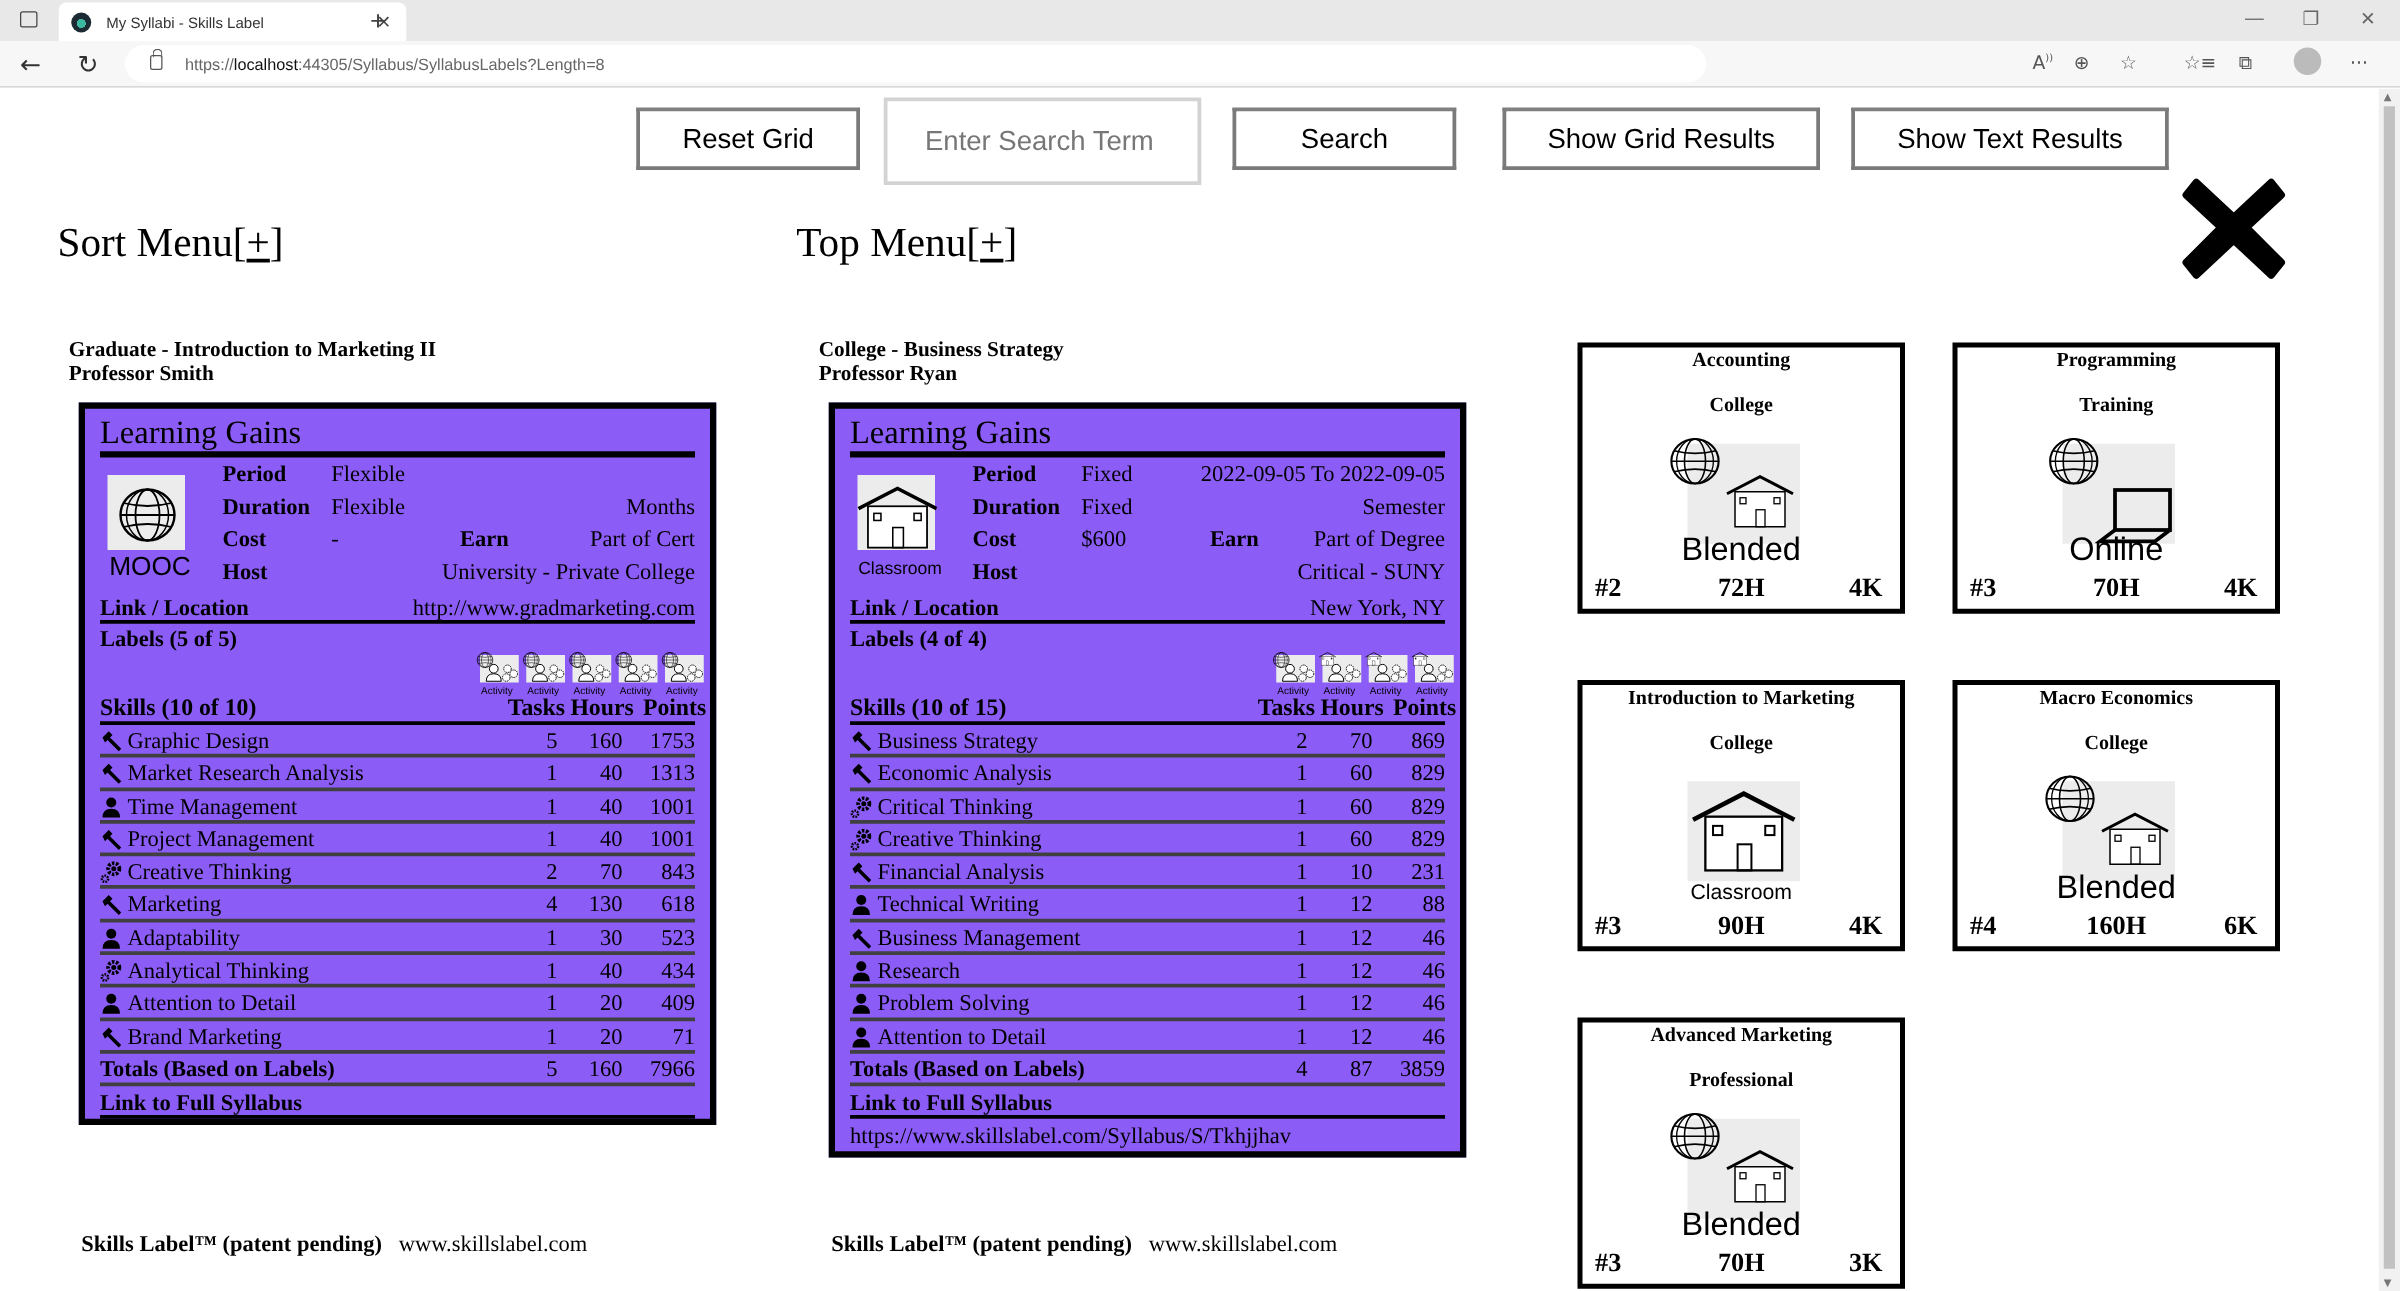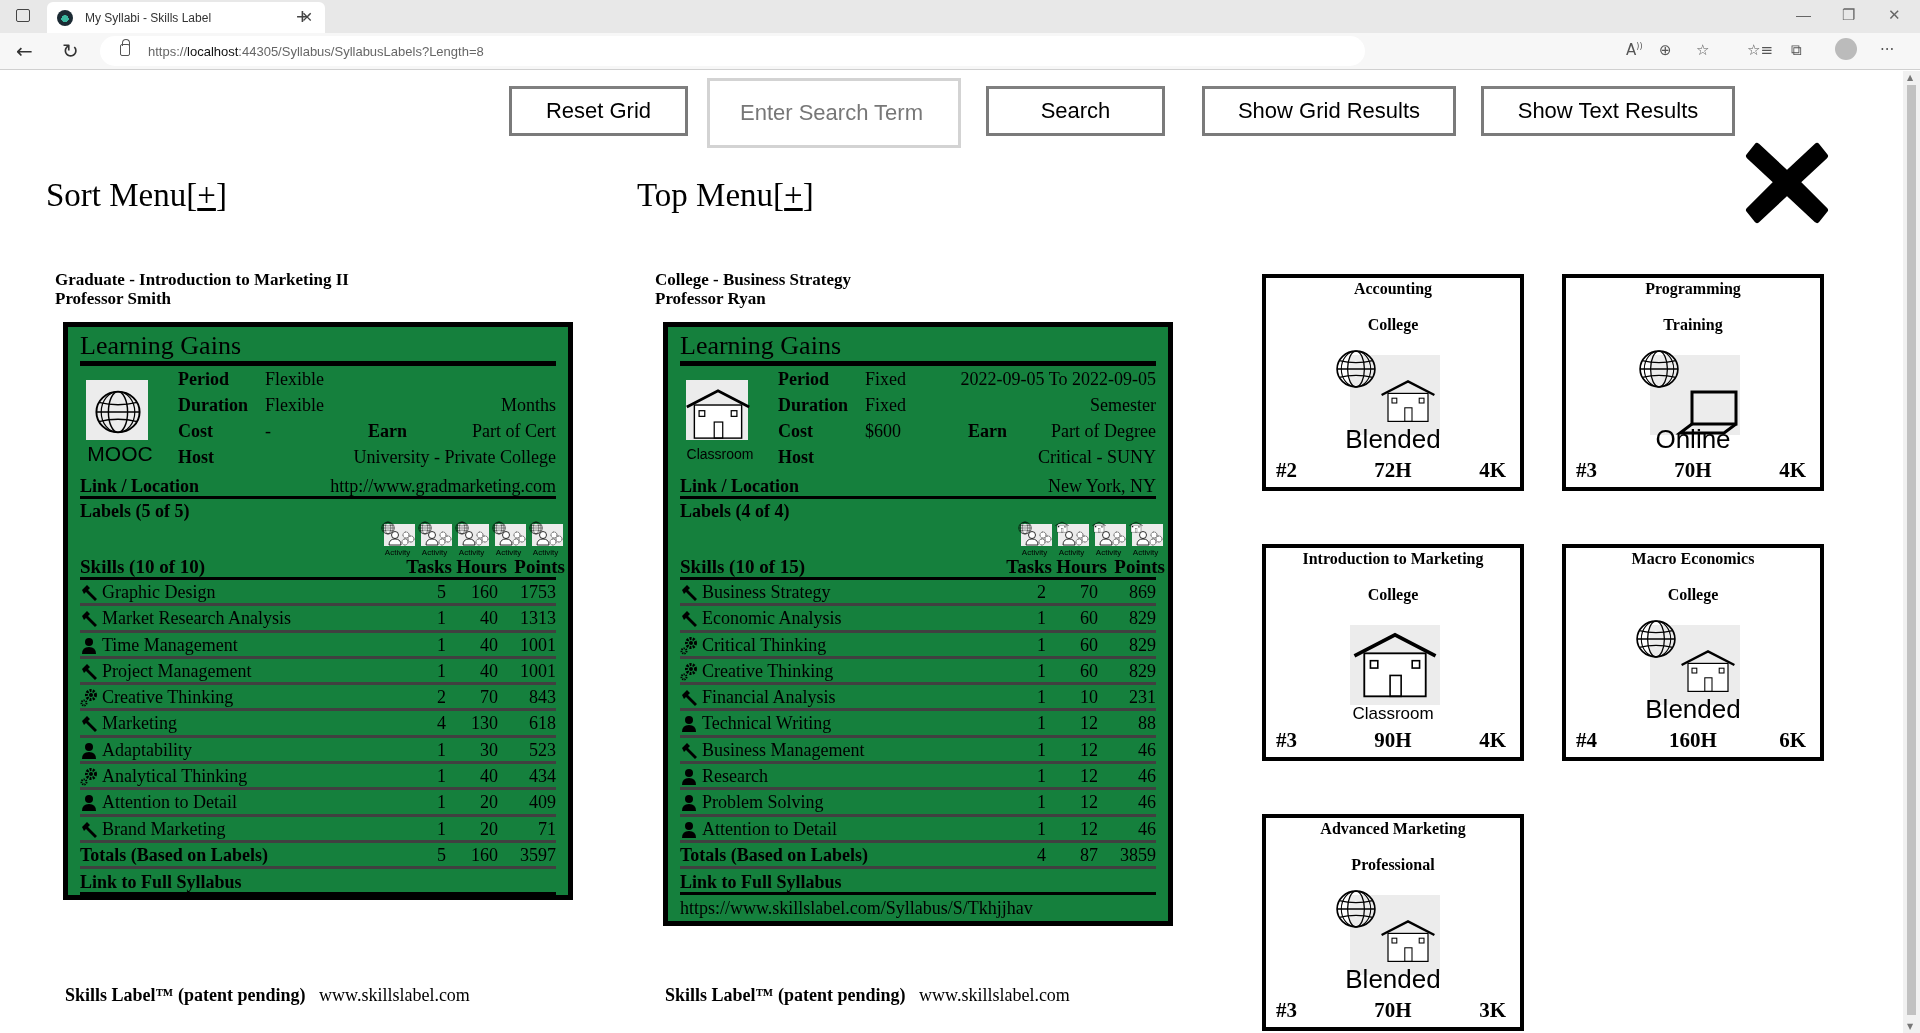--- a/index.html
+++ b/index.html
@@ -33,21 +33,21 @@
   .search-input { position: absolute; left: 695px; top: 7px; width: 254px; height: 70px; border: 3px solid #d3d3d3; font-family: "Liberation Sans", sans-serif; font-size: 22px; color: #777; padding-left: 30px; background: #fff; outline: none; }
   .search-input::placeholder { color: #777; }
 
   .menu-title { position: absolute; top: 106px; font-size: 33px; font-family: "Liberation Serif", serif; }
   .menu-title .plus { text-decoration: underline; text-decoration-thickness: 3px; }
 
   .close-x { position: absolute; left: 1733px; top: 140px; width: 84px; height: 84px; }
 
   
   .course-head { position: absolute; font-weight: bold; font-size: 17px; line-height: 19px; }
-  .label { position: absolute; width: 510px; border: 5px solid #000; padding: 4px 12px 0 12px; background: #15803d; }
+  .label { position: absolute; width: 510px; border: 5px solid #000; padding: 4px 12px 0 12px; background: #8b5cf6; }
   .lg-title { font-size: 26px; line-height: 30px; border-bottom: 5px solid #000; padding-left: 0; }
   .info { position: relative; height: 107px; font-size: 18px; }
   .info .icon-box { position: absolute; left: 6px; top: 14px; width: 62px; height: 60px; background: #ececec; }
   .info .mode-lbl { position: absolute; left: 0; width: 80px; text-align: center; font-family: "Liberation Sans", sans-serif; }
   .info .row { position: absolute; left: 98px; right: 0; height: 26px; line-height: 26px; }
   .info .k { position: absolute; left: 0; font-weight: bold; }
   .info .v { position: absolute; left: 87px; }
   .info .r { position: absolute; right: 0; }
   .info .earn { position: absolute; left: 190px; font-weight: bold; }
   .linkloc { height: 26px; line-height: 26px; border-bottom: 3px solid #000; font-size: 18px; position: relative; }
@@ -382,21 +382,21 @@
             </svg></span>
           <span class="nm">Brand Marketing</span>
           <span class="num" style="right:110px">1</span>
           <span class="num" style="right:58px">20</span>
           <span class="num" style="right:0">71</span>
         </div>
         <div class="skill-row totals">
           <span style="position:absolute;left:0">Totals (Based on Labels)</span>
           <span class="num" style="right:110px;font-weight:normal">5</span>
           <span class="num" style="right:58px;font-weight:normal">160</span>
-          <span class="num" style="right:0;font-weight:normal">3597</span>
+          <span class="num" style="right:0;font-weight:normal">7966</span>
         </div>
         <div class="full-link">Link to Full Syllabus</div>
       </div>
       <div class="footer-line" style="left:53px;top:914px"><b>Skills Label™  (patent pending)</b>&nbsp;&nbsp;&nbsp;<span>www.skillslabel.com</span></div>
       <div class="course-head" style="left:643px;top:199px">
         <div>College - Business Strategy</div>
         <div>Professor Ryan</div>
       </div>
       <div class="label" style="left:651px;top:251px">
         <div class="lg-title">Learning Gains</div>

